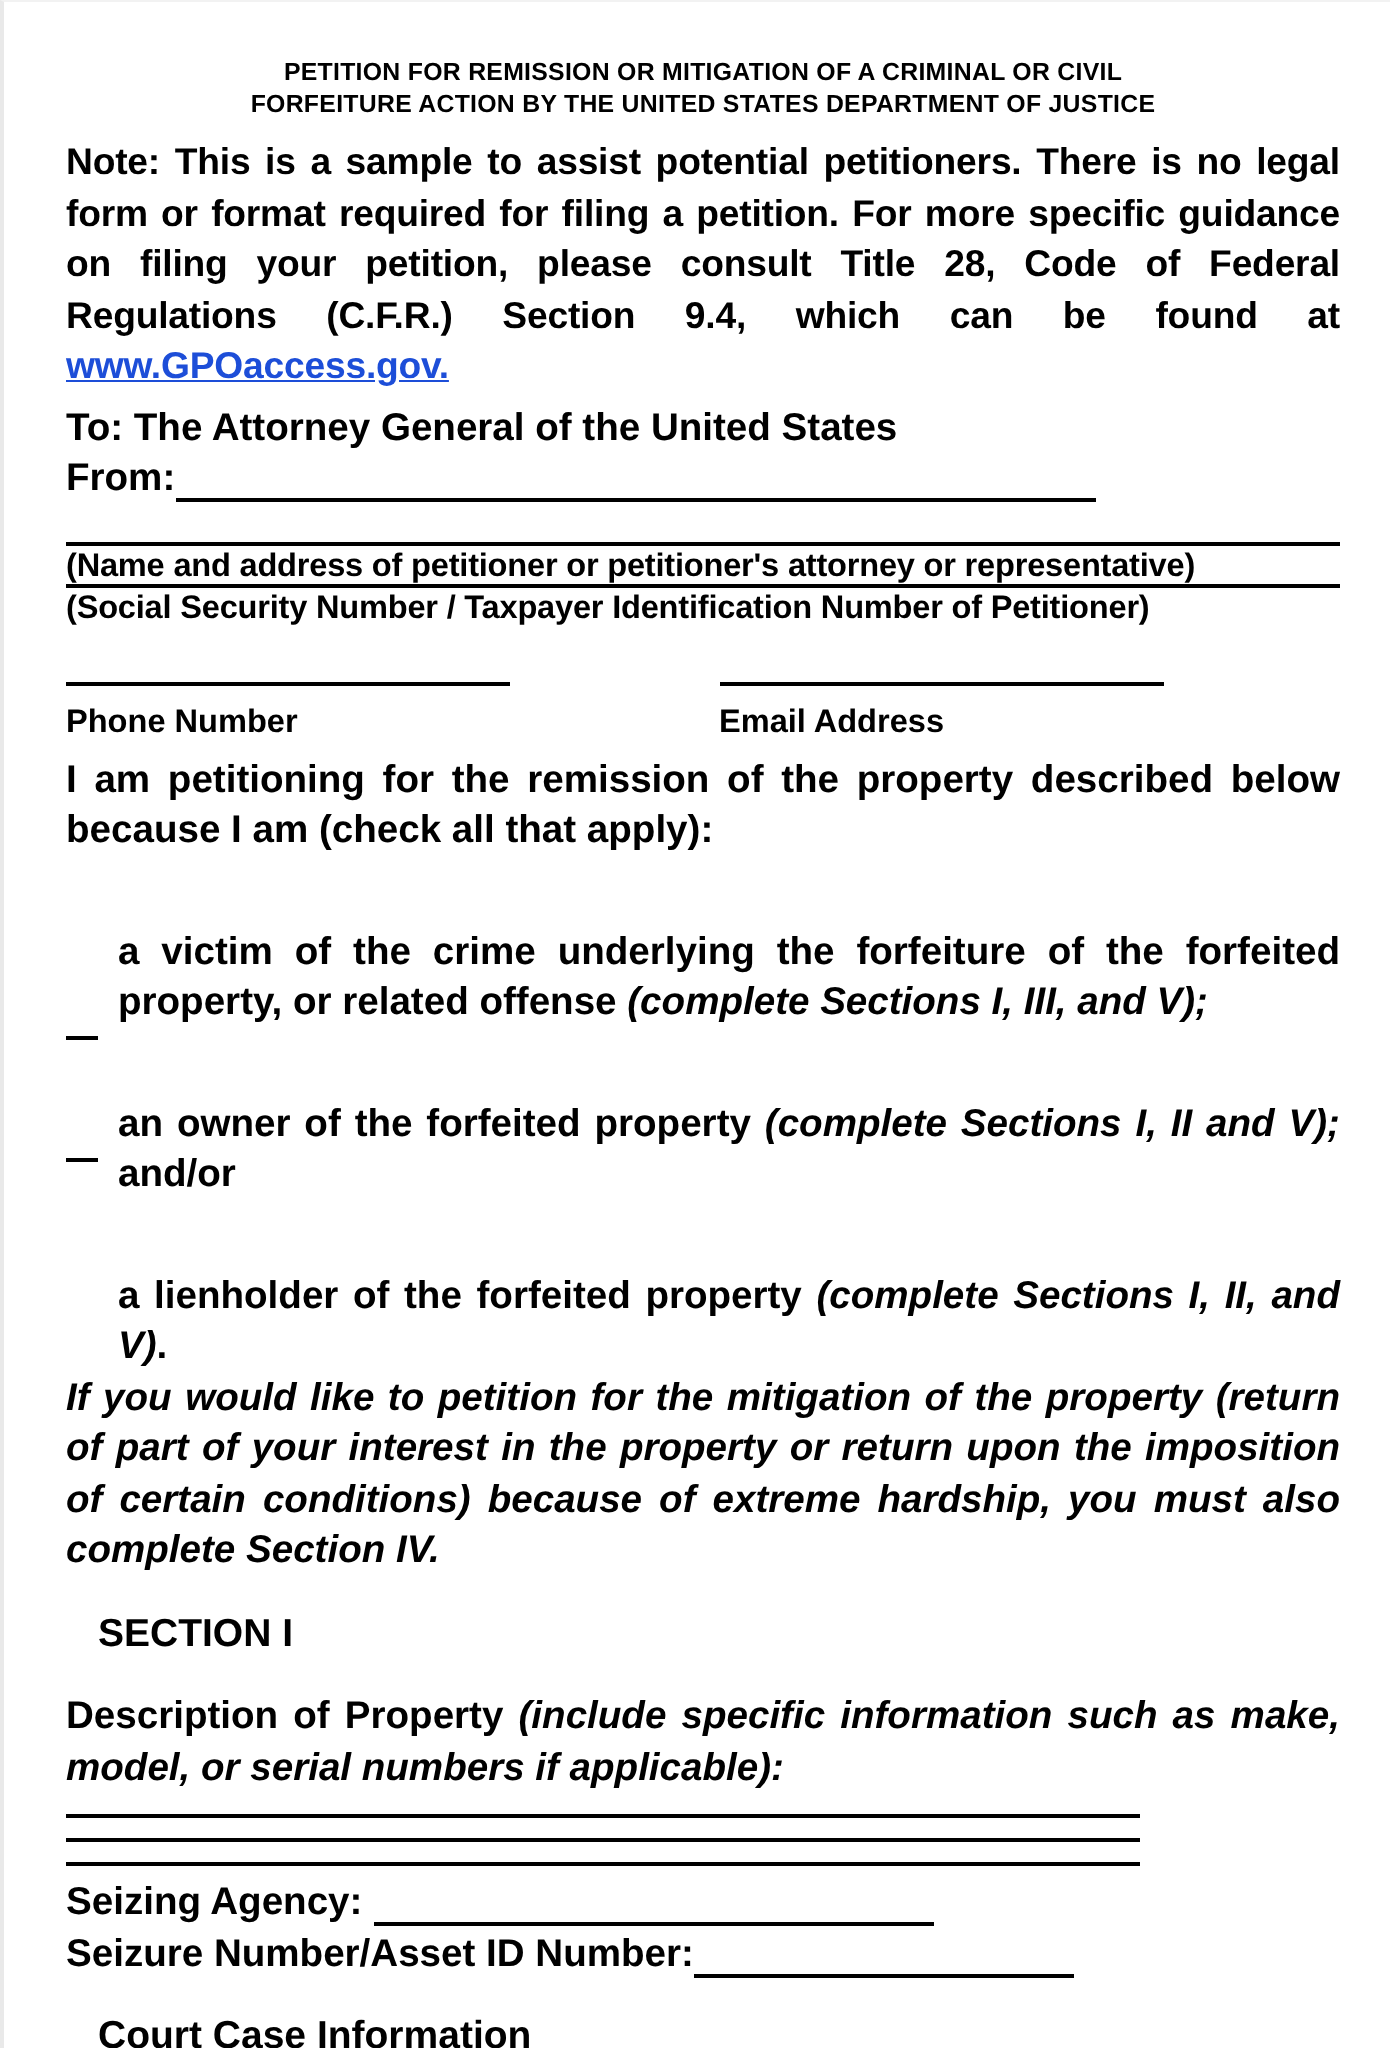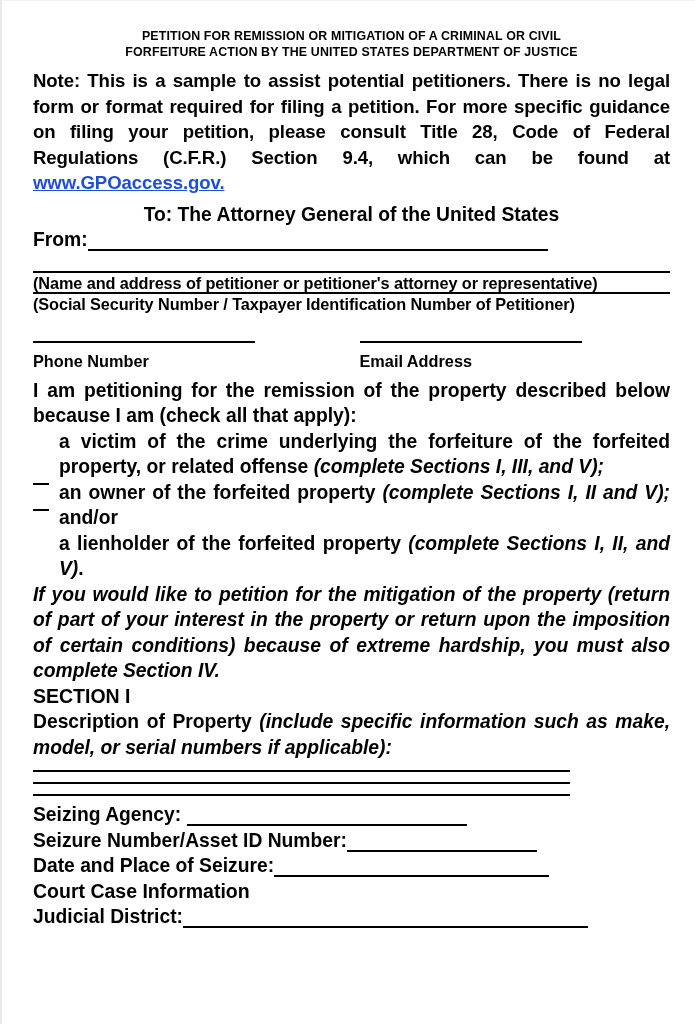--- a/index.html
+++ b/index.html
@@ -42,21 +42,21 @@
   }
 
   
   .para {
     font-size: 19.3px;
     line-height: 25.5px;
     font-weight: bold;
     margin: 0;
     text-align: justify;
   }
-  .para.left { text-align: center; }
+  .para.left { text-align: left; }
   .para.italic { font-style: italic; }
 
   .note {
     font-size: 18.6px;
     line-height: 25.6px;
     font-weight: bold;
     text-align: justify;
     margin: 0;
     letter-spacing: -0.1px;
   }
@@ -93,41 +93,42 @@
   .fieldline .lbl { white-space: pre; }
   .fieldline .fill {
     border-bottom: 2.6px solid #000;
     flex: 0 0 auto;
     height: 20px;
   }
 
   
   .check-block {
     position: relative;
+    margin-top: 35px;
   }
   .check-mark {
     position: absolute;
     left: 0;
     width: 16px;
     border-bottom: 2.4px solid #000;
   }
   .check-text {
     margin-left: 26px;
     font-size: 19.3px;
     line-height: 25.5px;
     font-weight: bold;
     text-align: justify;
   }
   .check-text em { font-style: italic; }
 
   .section-head {
     font-size: 19.5px;
     line-height: 25.5px;
     font-weight: bold;
-    margin: 0;
+    margin: 16px;
   }
 
   .spacer-6 { height: 6px; }
   .spacer-10 { height: 10px; }
   .spacer-18 { height: 18px; }
   .spacer-26 { height: 26px; }
 
   .twocol {
     display: flex;
     gap: 16px;
@@ -224,24 +225,20 @@
     <div class="fieldline">
       <span class="lbl">Seizing Agency: </span>
       <span class="fill" style="width:280px;"></span>
     </div>
 
     <div class="fieldline">
       <span class="lbl">Seizure Number/Asset ID Number:</span>
       <span class="fill" style="width:190px;"></span>
     </div>
 
-    <div class="fieldline">
-      <span class="lbl">Date and Place of Seizure:</span>
-      <span class="fill" style="width:275px;"></span>
-    </div>
 
     <p class="section-head">Court Case Information</p>
 
 
 
     <div class="fieldline">
       <span class="lbl">Judicial District:</span>
       <span class="fill" style="width:405px;"></span>
     </div>
 

